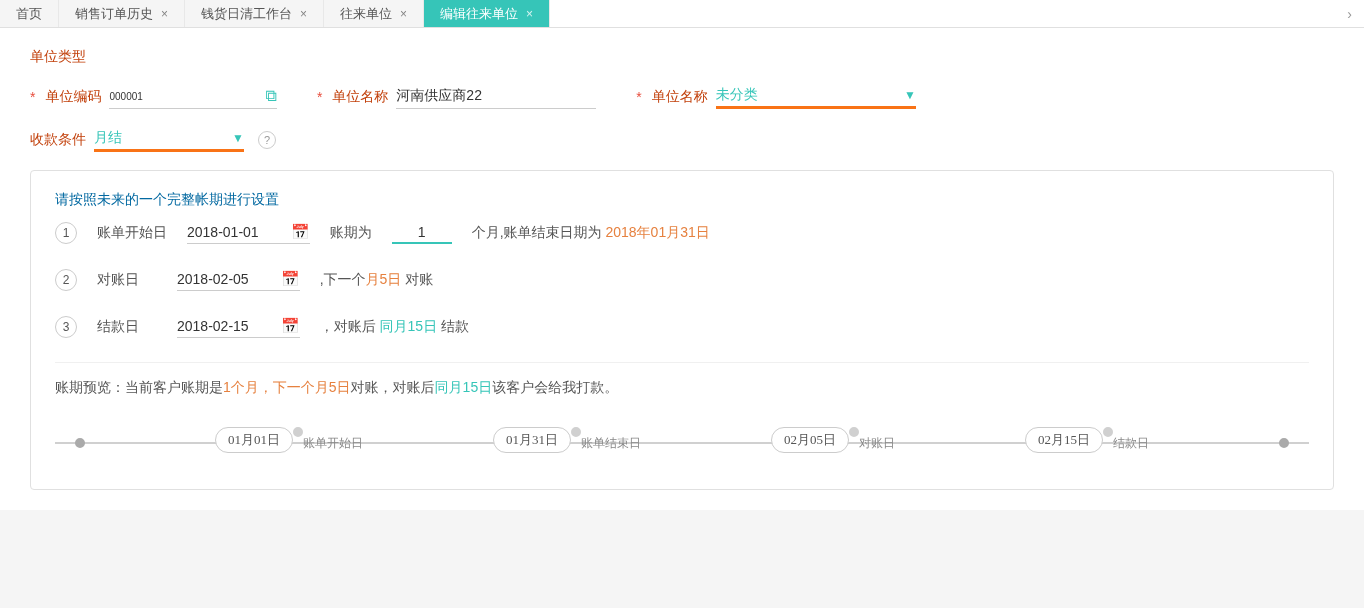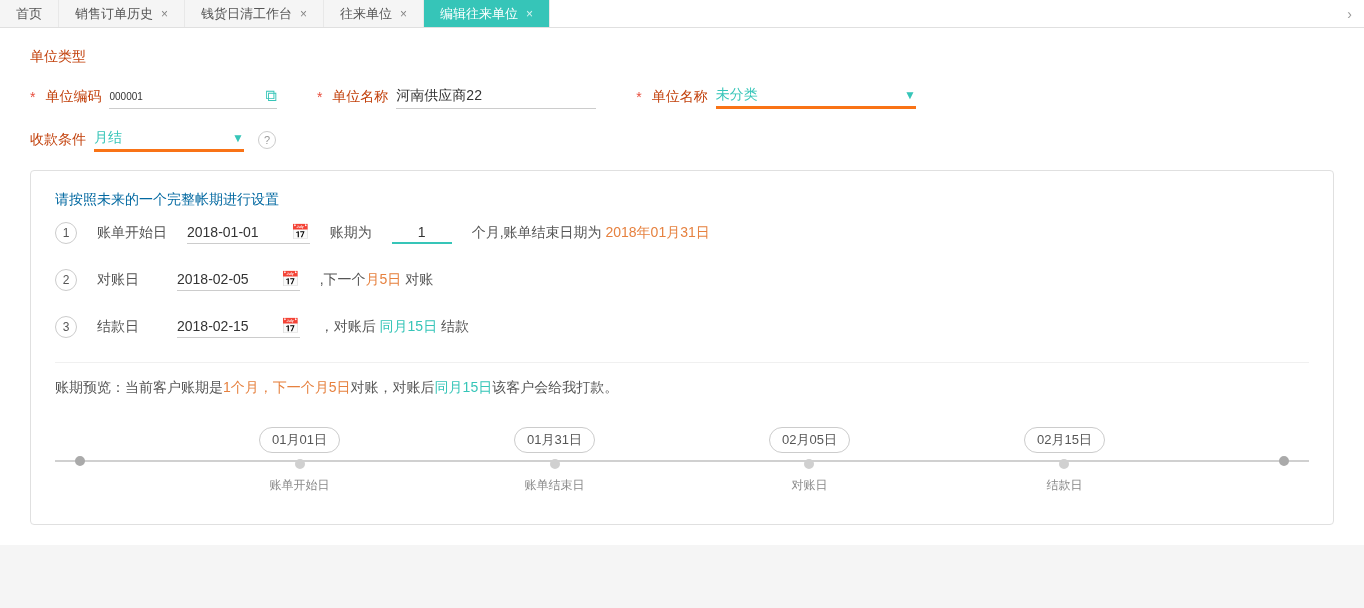--- a/index.html
+++ b/index.html
@@ -289,23 +289,24 @@
     .timeline-points {
       display: flex;
       align-items: center;
       width: 100%;
       position: relative;
       z-index: 1;
       justify-content: space-between;
     }
     .timeline-point {
       display: flex;
-      flex-direction: column;
-      align-items: center;
+      flex-direction: row;
+      align-items: flex-start;
       position: relative;
+      font-family: Liberation Serif, serif;
     }
     .tl-dot {
       width: 10px;
       height: 10px;
       border-radius: 50%;
       background: #d0d0d0;
       border: 2px solid #d0d0d0;
     }
     .tl-badge {
       border: 1px solid #ccc;

